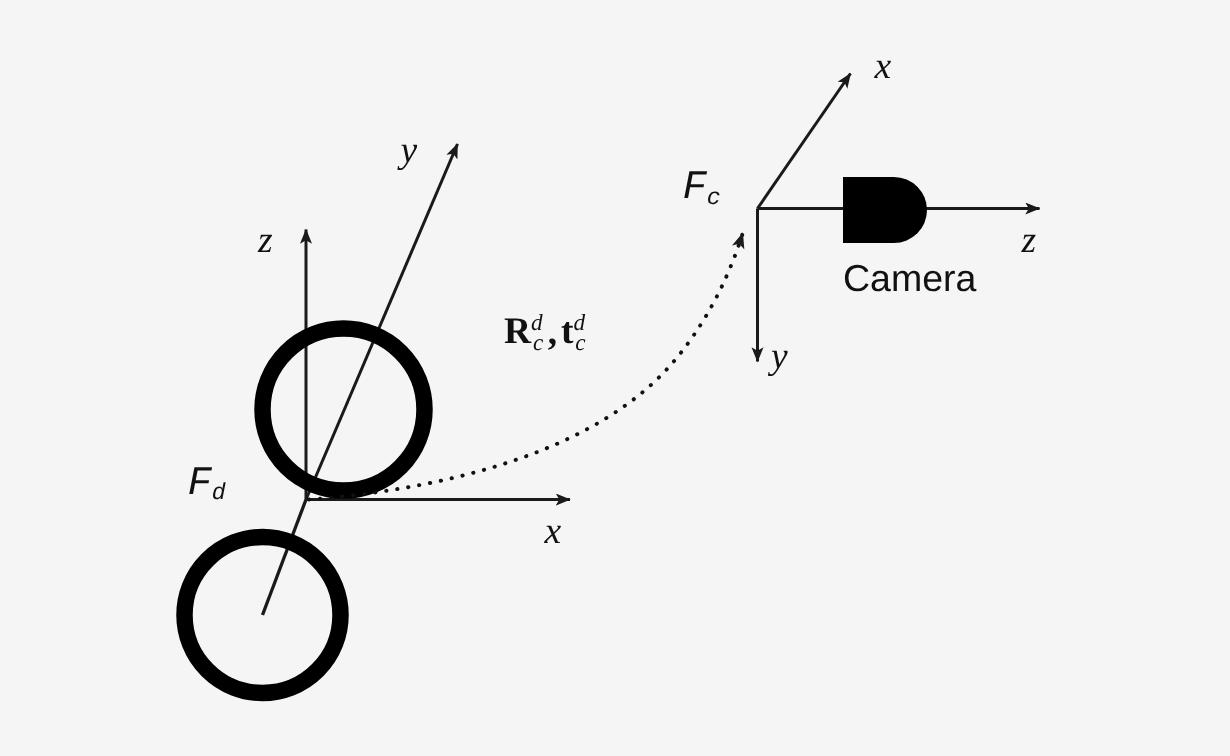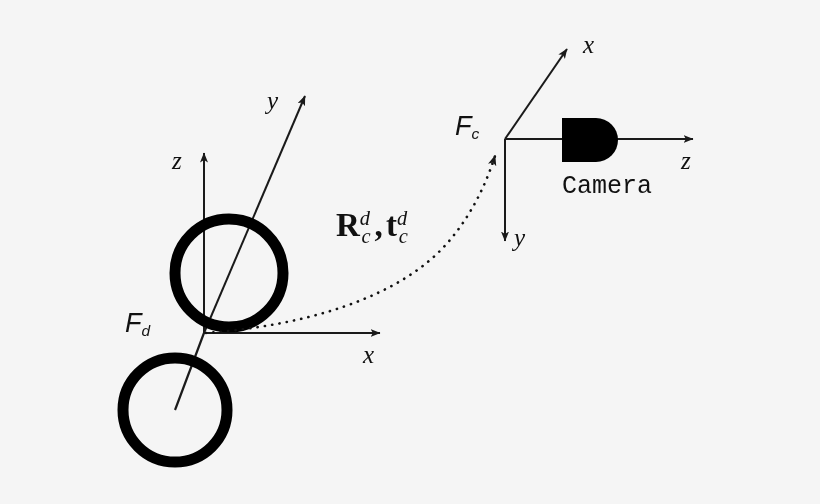--- a/index.html
+++ b/index.html
@@ -59,62 +59,62 @@
     white-space: nowrap;
     line-height: 1;
     user-select: none;
   }
   .axis-label {
     font-family: "Liberation Serif", serif;
     font-style: italic;
     font-size: 25px;
   }
   .frame-label {
-    font-family: Liberation Sans, sans-serif;
+    font-family: Liberation Mono, monospace;
     font-style: italic;
     font-size: 25px;
   }
   .frame-label .script-f {
     font-size: 27px;
     font-style: italic;
   }
   .frame-label sub,
   .transform-label sub,
   .transform-label sup {
     font-size: 0.62em;
     font-style: italic;
     font-weight: normal;
   }
   .frame-label sub {
     vertical-align: -0.25em;
   }
   .transform-label {
     font-family: "Liberation Serif", serif;
-    font-size: 33px;
+    font-size: 25px;
     font-weight: bold;
   }
   .transform-label .vecsym {
     font-weight: bold;
     font-style: normal;
   }
   .transform-label sup {
     vertical-align: 0.55em;
   }
   .transform-label sub {
     vertical-align: -0.32em;
     margin-left: -0.42em;
   }
   .transform-label .comma {
     font-weight: bold;
     font-style: normal;
     margin-left: 0.12em;
     margin-right: 0.10em;
   }
   .camera-caption {
-    font-family: Liberation Mono, monospace;
+    font-family: Liberation Sans, sans-serif;
     font-size: 25px;
     font-style: normal;
   }
 </style>
 </head>
 <body>
 
 <div id="figure-root">
 
   <svg class="diagram" viewBox="0 0 820 504">

